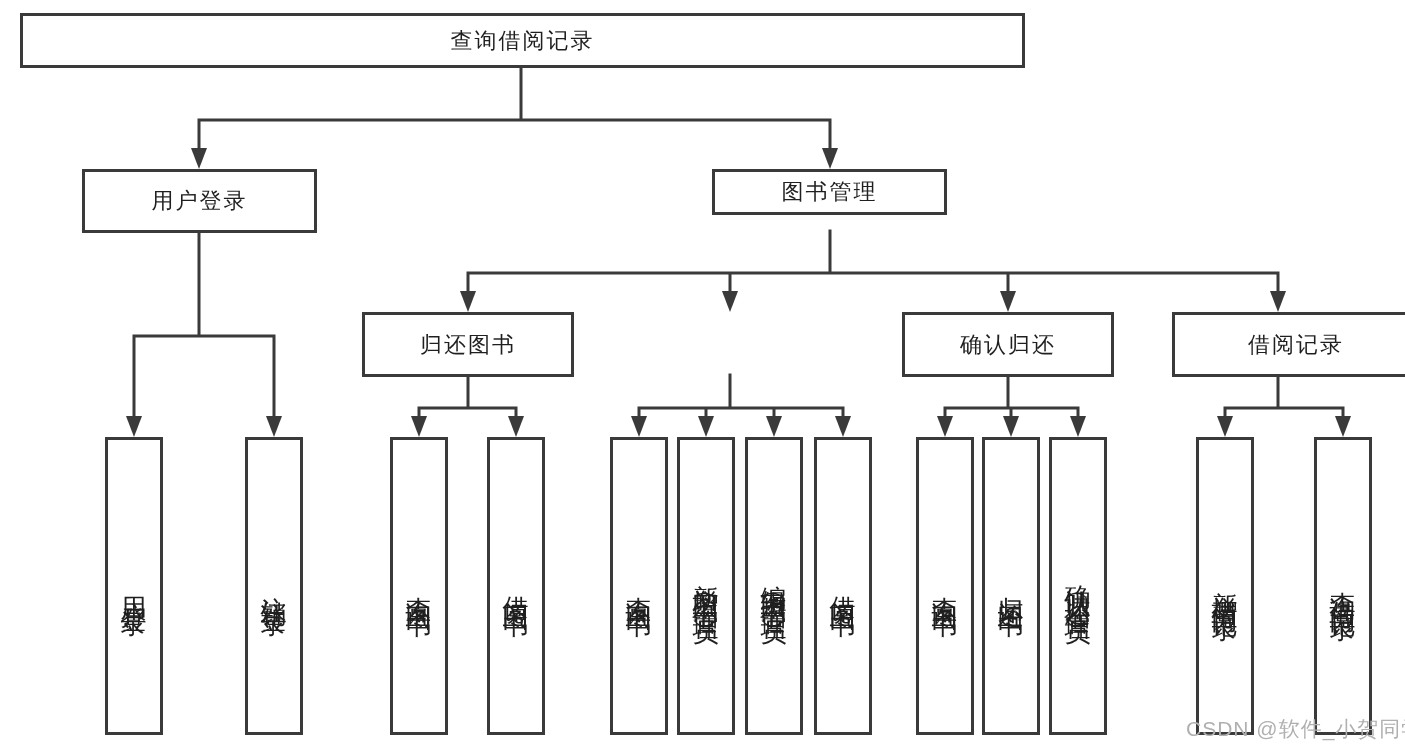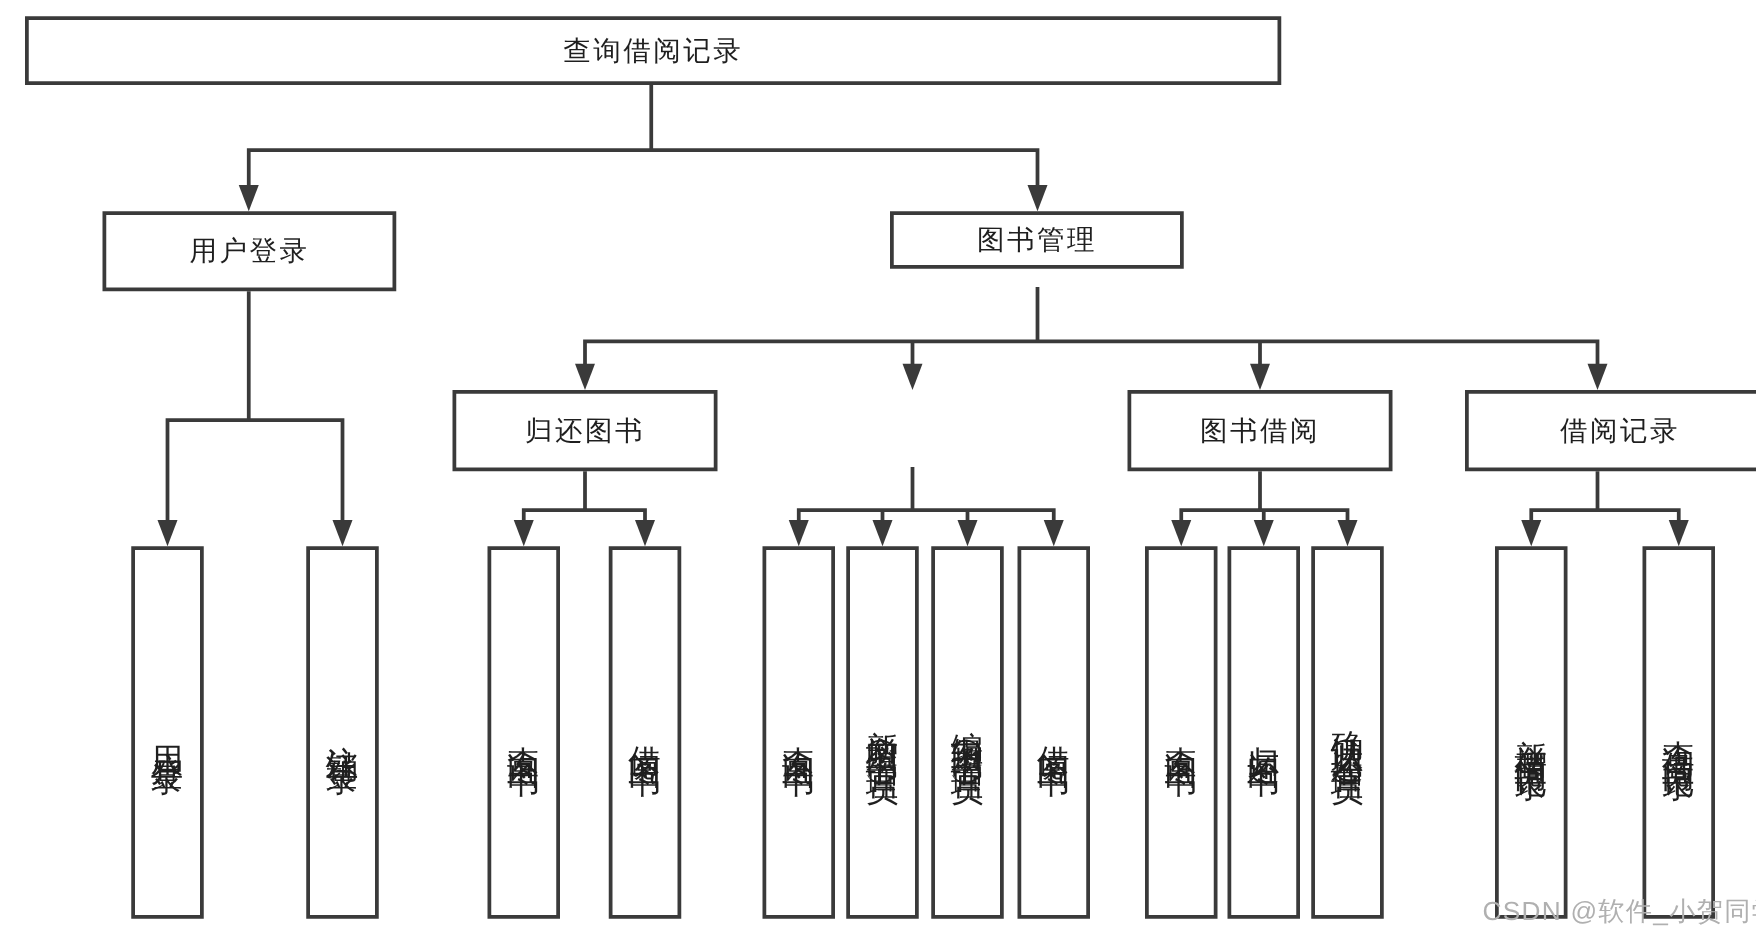--- a/index.html
+++ b/index.html
@@ -125,21 +125,21 @@
     <span>用户登录</span>
   </div>
   <div class="node h-node" style="left:712px; top:169px; width:235px; height:46px;">
     <span>图书管理</span>
   </div>
 
   <div class="node h-node" style="left:362px; top:312px; width:212px; height:65px;">
     <span>归还图书</span>
   </div>
   <div class="node h-node" style="left:902px; top:312px; width:212px; height:65px;">
-    <span>图书借阅</span>
+    <span>确认归还</span>
   </div>
   <div class="node h-node" style="left:1172px; top:312px; width:248px; height:65px;">
     <span>借阅记录</span>
   </div>
 
   <div class="node leaf" style="left:105px; top:437px; width:58px; height:298px;">
     <span>用户登录</span>
   </div>
   <div class="node leaf" style="left:245px; top:437px; width:58px; height:298px;">
     <span>注销登录</span>

